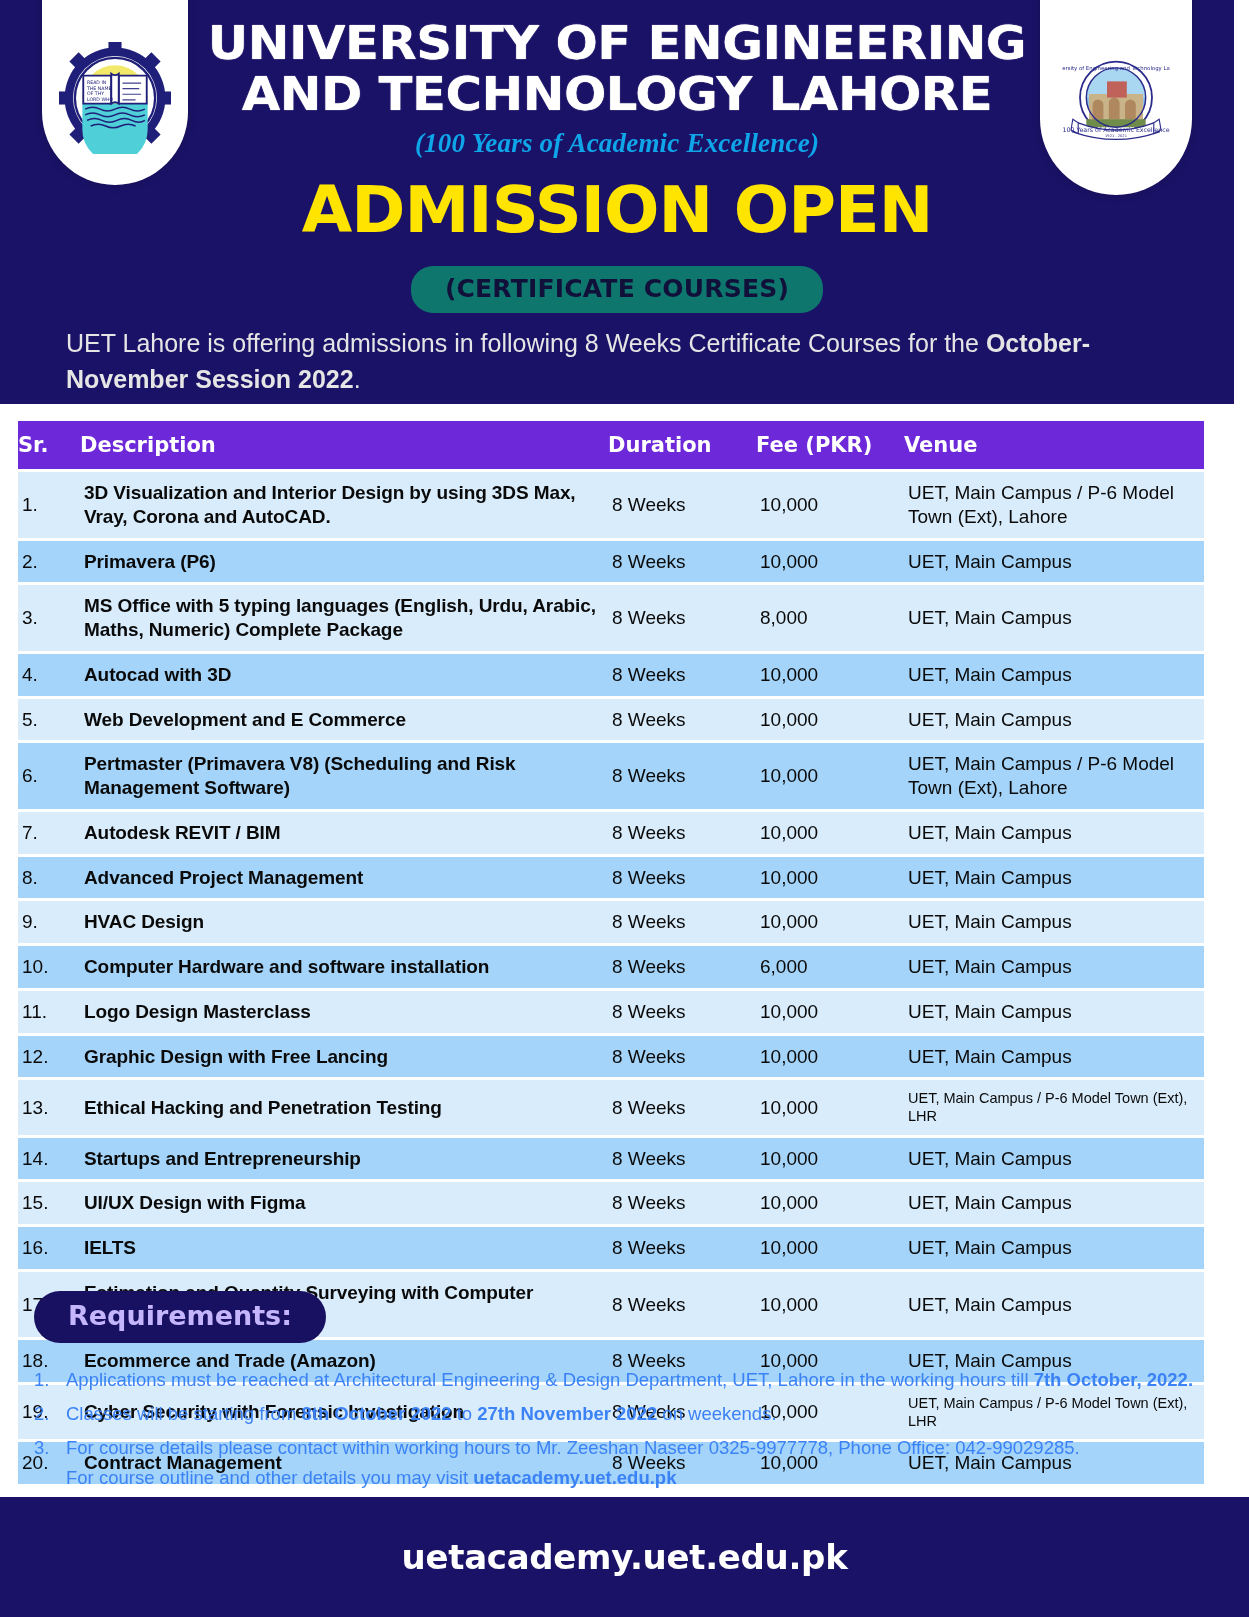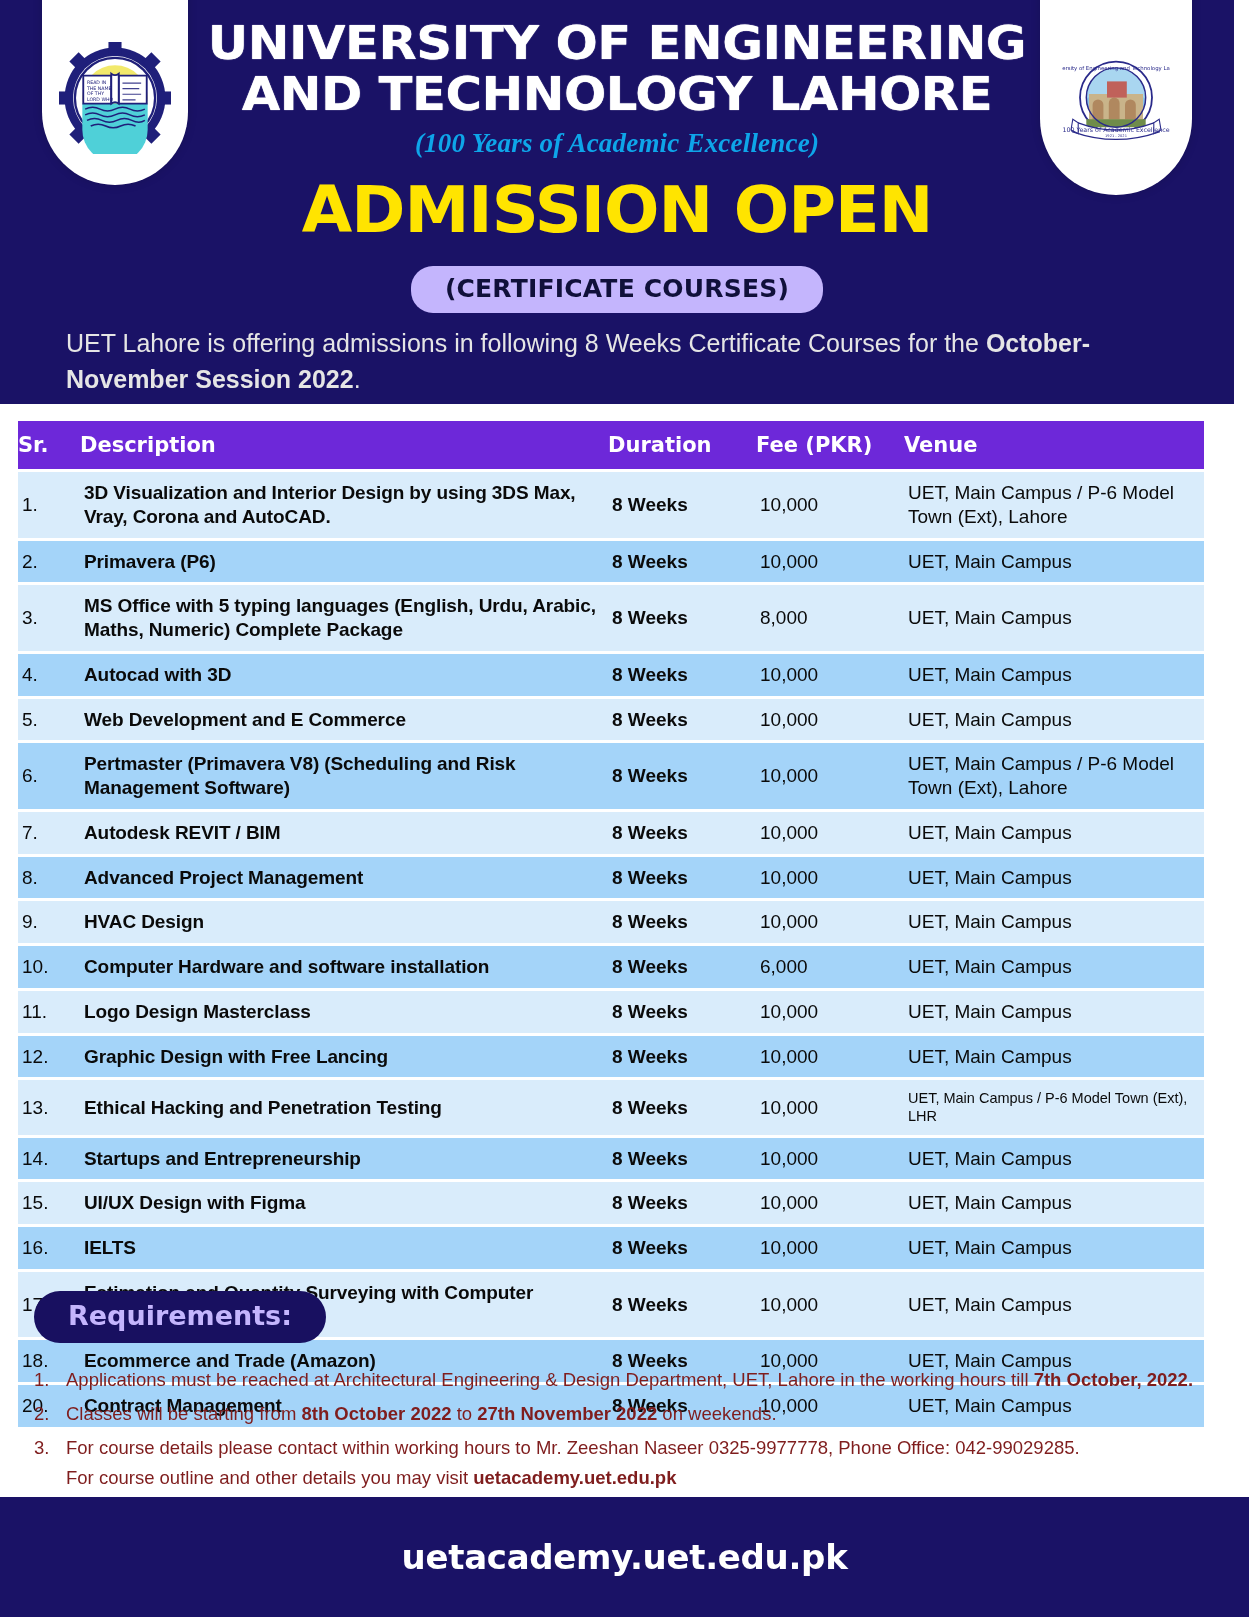--- a/index.html
+++ b/index.html
@@ -85,21 +85,21 @@
     transform: scaleX(1.02);
   }
   .cert-chip {
     position: absolute;
     top: 266px;
     left: 0; right: 0;
     text-align: center;
   }
   .cert-chip span {
     display: inline-block;
-    background: #c4b5fd;
+    background: #0f766e;
     color: #10103a;
     font-family: "DejaVu Sans", sans-serif;
     font-weight: 700;
     font-size: 25px;
     letter-spacing: 0.2px;
     padding: 8px 34px 10px;
     border-radius: 22px;
   }
 
   .intro {
@@ -152,21 +152,21 @@
     color: #0a0a0a;
     vertical-align: middle;
     padding: 9px 4px;
     line-height: 1.25;
   }
   tbody tr.light td { background: #d9ecfb; }
   tbody tr.dark  td { background: #a4d4f9; }
 
   td.t-sr   { padding-left: 20px; font-weight: 400; }
   td.t-desc { padding-left: 8px; font-weight: 700; letter-spacing: -0.1px; }
-  td.t-dur  { font-weight: 700; }
+  td.t-dur  { font-weight: 400; }
   td.t-fee  { font-weight: 400; }
   td.t-ven  { font-weight: 400; padding-left: 2px; }
   td.t-ven.small { font-size: 14.5px; }
 
   
   .req-wrap {
     position: absolute;
     top: 1291px;
     left: 18px;
     right: 18px;
@@ -187,21 +187,21 @@
     padding: 0;
     list-style: none;
     counter-reset: req;
   }
   ol.req-list li {
     counter-increment: req;
     position: relative;
     padding-left: 48px;
     font-size: 18.5px;
     line-height: 1.62;
-    color: #7f1d1d;
+    color: #3b82f6;
     margin-bottom: 4px;
   }
   ol.req-list li::before {
     content: counter(req) ".";
     position: absolute;
     left: 16px;
     top: 0;
     font-size: 18.5px;
   }
   ol.req-list li b { font-weight: 700; }
@@ -460,20 +460,27 @@
             <td class="t-fee c-fee">10,000</td>
             <td class="t-ven c-ven">UET, Main Campus</td>
           </tr>
           <tr class="dark">
             <td class="t-sr c-sr">18.</td>
             <td class="t-desc c-desc">Ecommerce and Trade (Amazon)</td>
             <td class="t-dur c-dur">8 Weeks</td>
             <td class="t-fee c-fee">10,000</td>
             <td class="t-ven c-ven">UET, Main Campus</td>
           </tr>
+          <tr class="light">
+            <td class="t-sr c-sr">19.</td>
+            <td class="t-desc c-desc">Cyber Security with Forensic Investigation</td>
+            <td class="t-dur c-dur">8 Weeks</td>
+            <td class="t-fee c-fee">10,000</td>
+            <td class="t-ven c-ven small">UET, Main Campus / P-6 Model Town (Ext), LHR</td>
+          </tr>
           <tr class="dark">
             <td class="t-sr c-sr">20.</td>
             <td class="t-desc c-desc">Contract Management</td>
             <td class="t-dur c-dur">8 Weeks</td>
             <td class="t-fee c-fee">10,000</td>
             <td class="t-ven c-ven">UET, Main Campus</td>
           </tr>
         </tbody>
     </table>
   </div>

